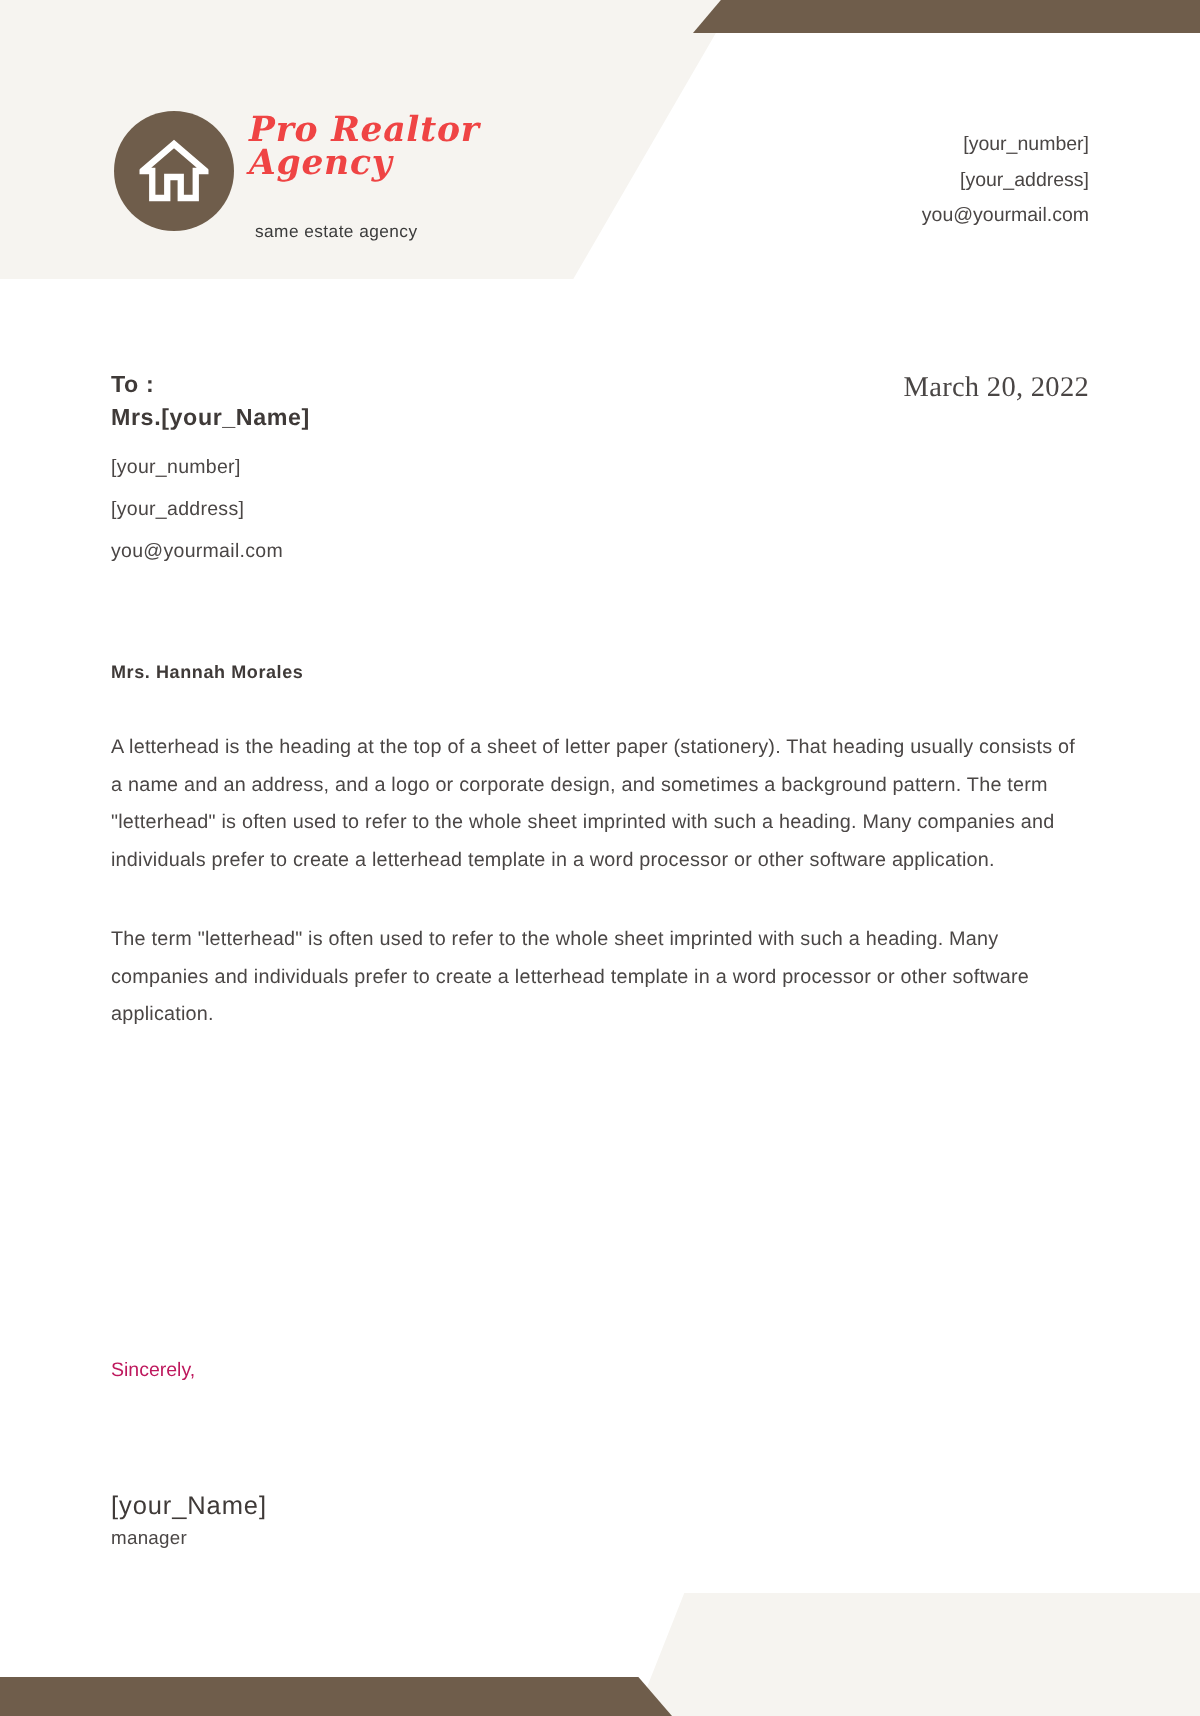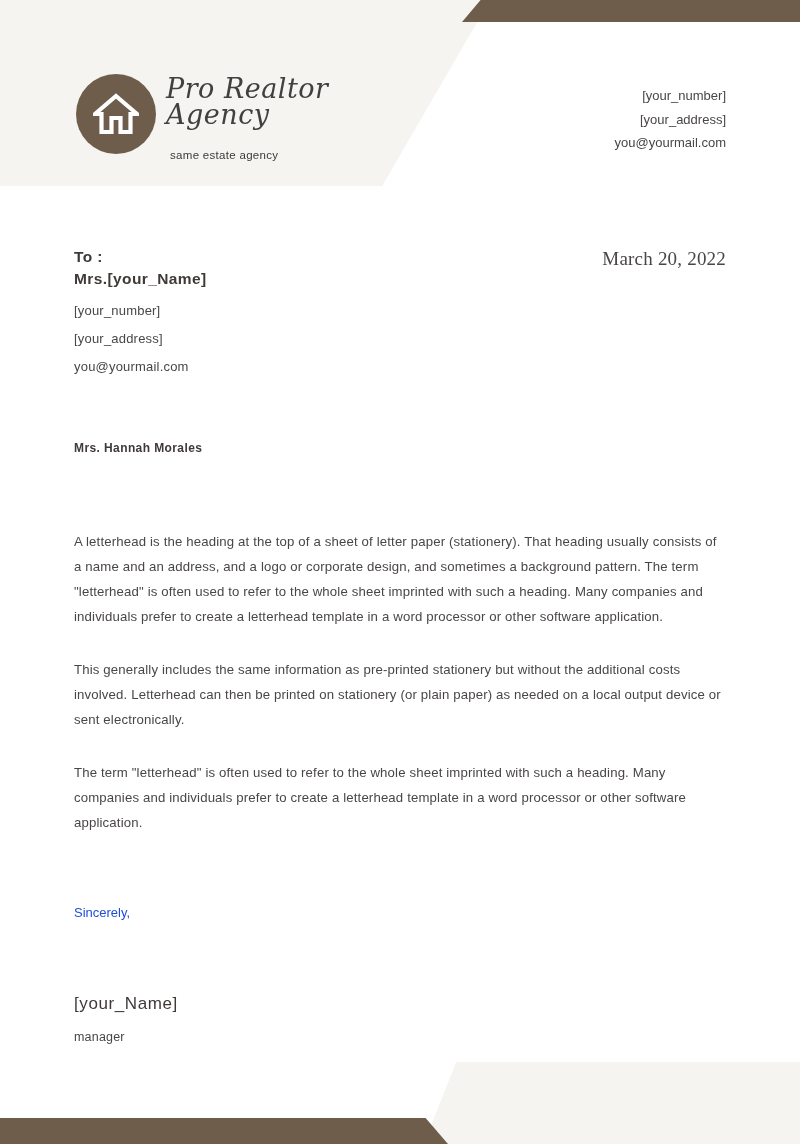--- a/index.html
+++ b/index.html
@@ -81,26 +81,26 @@
   }
   .logo-badge svg { display: block; }
   .brand-text {
     position: relative;
     margin-left: 10px;
     padding-top: 2px;
   }
   .brand-script {
     font-family: "DejaVu Serif", serif;
     font-style: italic;
-    font-size: 27px;
+    font-size: 23px;
     line-height: 0.96;
-    color: #404040;
+    color: #ef4444;
     letter-spacing: 0.5px;
     white-space: pre-line;
-    font-weight: 400;
+    font-weight: 700;
   }
   .brand-tagline {
     position: absolute;
     left: 4px;
     top: 75px;
     font-size: 11.5px;
     color: #3b3b3b;
     letter-spacing: 0.3px;
     white-space: nowrap;
   }
@@ -158,56 +158,55 @@
     letter-spacing: 0.4px;
     z-index: 5;
   }
 
   .body-copy {
     position: absolute;
     left: 74px;
     top: 485px;
     width: 650px;
     z-index: 5;
-    margin-top: 44px;
   }
   .body-copy p {
     margin: 0 0 28px 0;
     font-size: 13.2px;
     line-height: 25px;
     color: #4a4645;
     letter-spacing: 0.15px;
   }
   .body-copy p:last-child { margin-bottom: 0; }
 
   .closing {
     position: absolute;
     left: 74px;
     top: 905px;
     font-size: 13px;
-    color: #1d4ed8;
+    color: #be185d;
     z-index: 5;
   }
   .signature-block {
     position: absolute;
     left: 74px;
     top: 993px;
     z-index: 5;
   }
   .signature-name {
     font-size: 17px;
     font-weight: normal;
     color: #3f3a38;
     letter-spacing: 0.6px;
     line-height: 22px;
   }
   .signature-role {
     font-size: 12.5px;
     color: #4a4645;
-    margin-top: 15px;
+    margin-top: 3px;
     letter-spacing: 0.2px;
   }
 </style>
 </head>
 <body>
 
 <div class="page">
 
   <div class="header-panel"></div>
   <div class="header-bar"></div>
@@ -240,21 +239,20 @@
     <div class="recipient-line">[your_address]</div>
     <div class="recipient-line">you@yourmail.com</div>
   </div>
 
   <div class="letter-date">March 20, 2022</div>
 
   <div class="salutation">Mrs. Hannah Morales</div>
 
   <div class="body-copy">
     <p>A letterhead is the heading at the top of a sheet of letter paper (stationery). That heading usually consists of a name and an address, and a logo or corporate design, and sometimes a background pattern. The term "letterhead" is often used to refer to the whole sheet imprinted with such a heading. Many companies and individuals prefer to create a letterhead template in a word processor or other software application.</p>
-    <p>This generally includes the same information as pre-printed stationery but without the additional costs involved. Letterhead can then be printed on stationery (or plain paper) as needed on a local output device or sent electronically.</p>
     <p>The term "letterhead" is often used to refer to the whole sheet imprinted with such a heading. Many companies and individuals prefer to create a letterhead template in a word processor or other software application.</p>
   </div>
 
   <div class="closing">Sincerely,</div>
 
   <div class="signature-block">
     <div class="signature-name">[your_Name]</div>
     <div class="signature-role">manager</div>
   </div>
 

